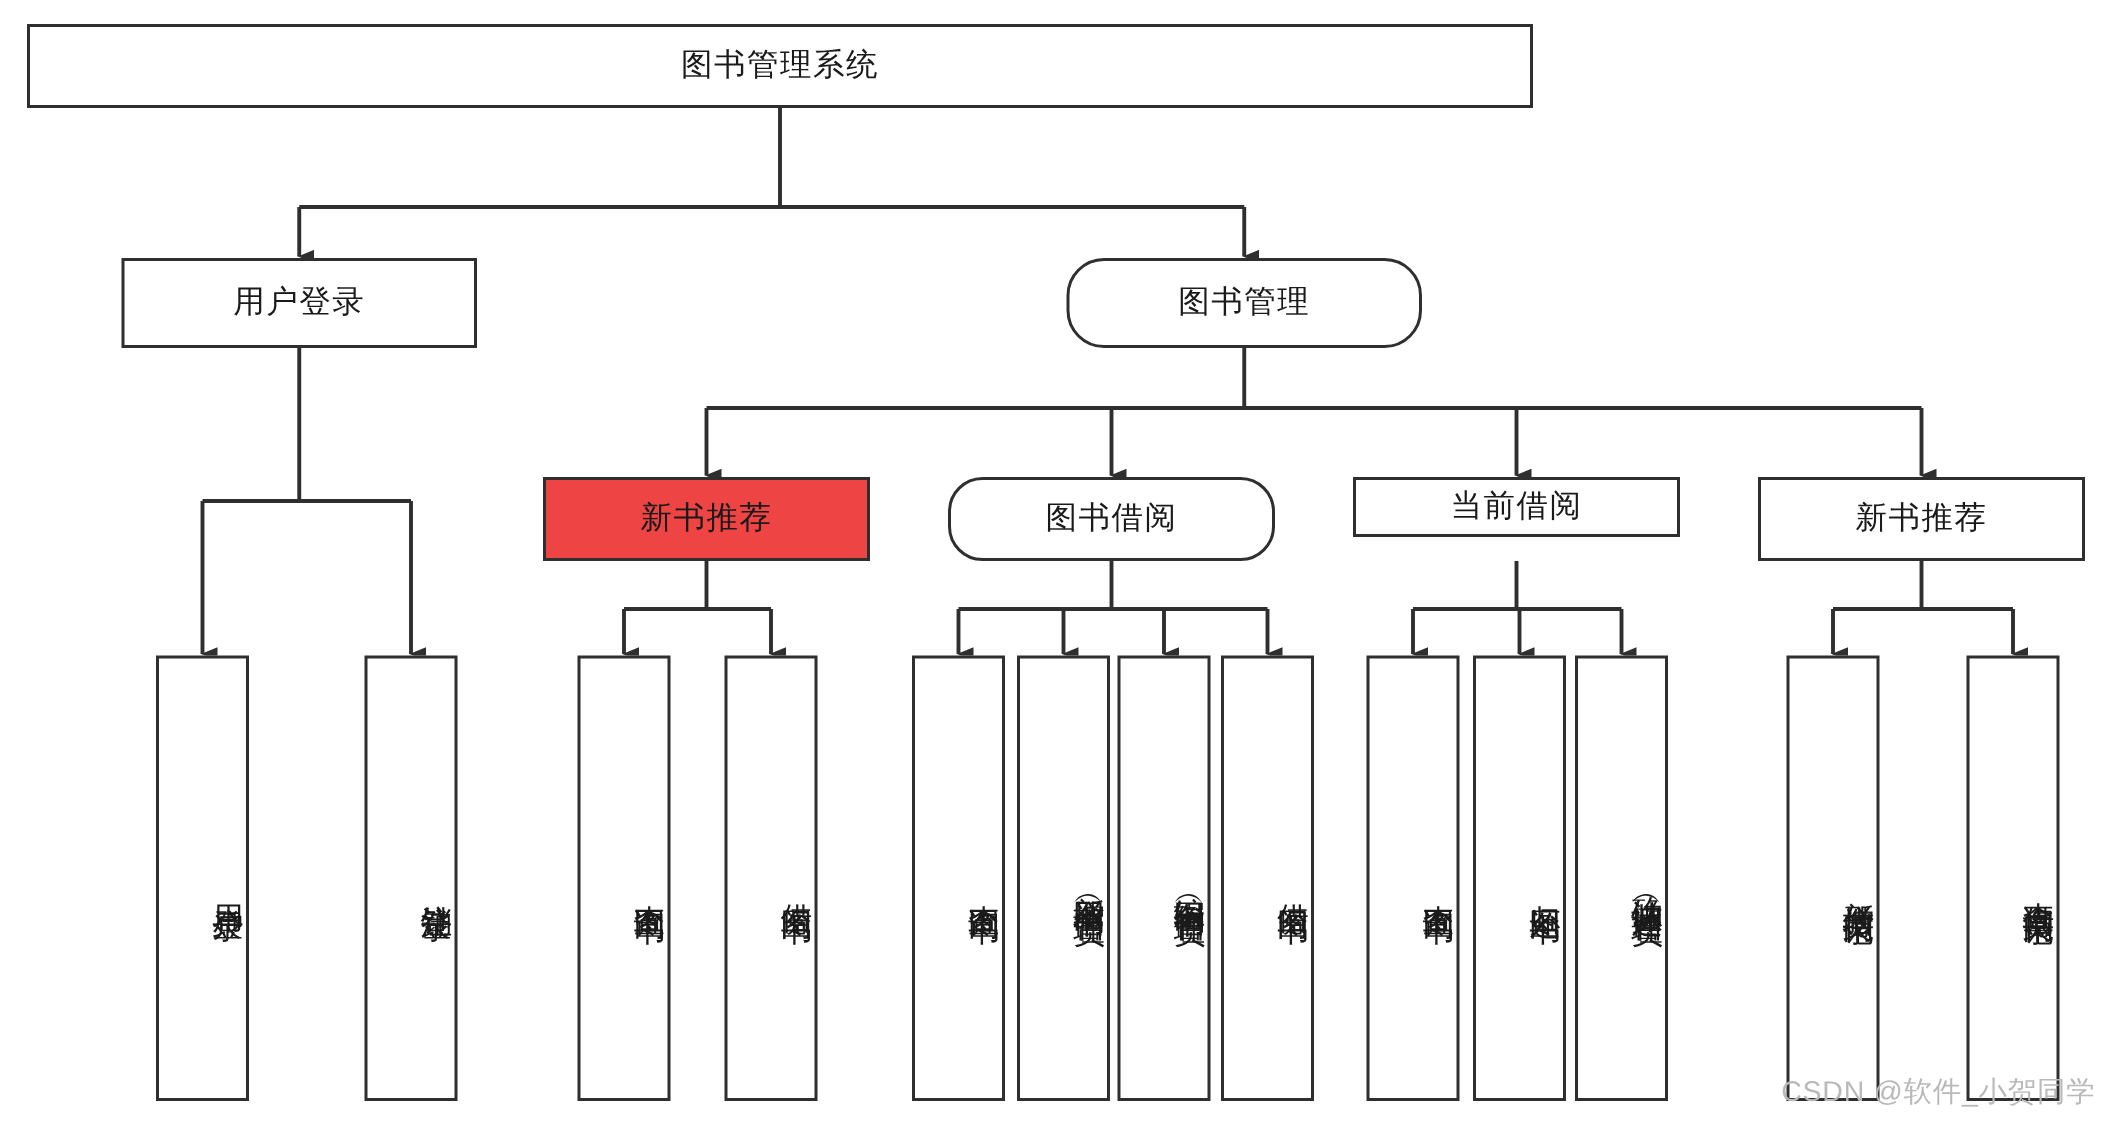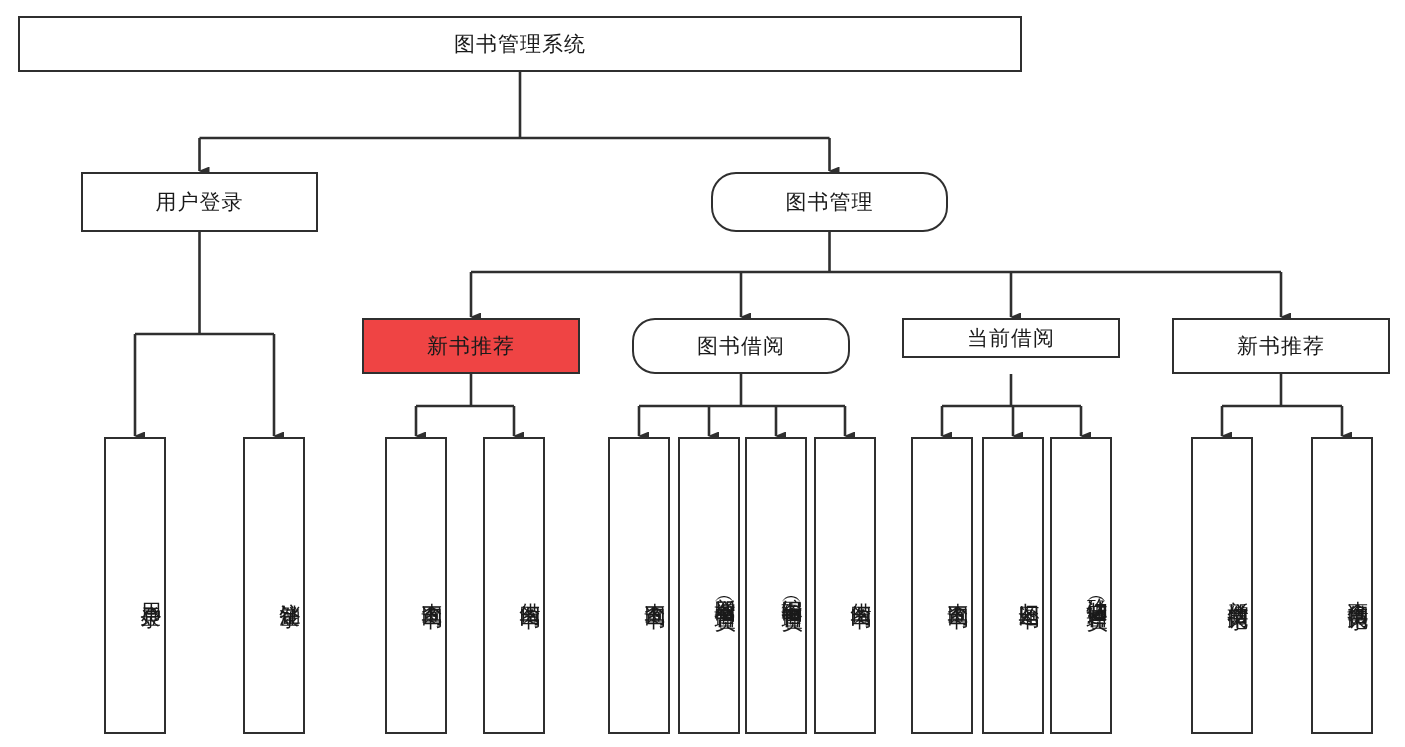--- a/index.html
+++ b/index.html
@@ -174,13 +174,14 @@
         <span class="node-label">确认归还（管理员）</span>
       </div>
       <div class="node-box vertical" style="left: 1191px; top: 437px; width: 62px; height: 297px; border-color: rgb(47, 47, 47); background: rgb(255, 255, 255); color: rgb(26, 26, 26);">
         <span class="node-label">新增借阅记录</span>
       </div>
       <div class="node-box vertical" style="left: 1311px; top: 437px; width: 62px; height: 297px; border-color: rgb(47, 47, 47); background: rgb(255, 255, 255); color: rgb(26, 26, 26);">
         <span class="node-label">查询借阅记录</span>
       </div>
     </div>
 
+  <div id="watermark">CSDN @软件_小贺同学</div>
 </div>
 
 </body></html>

